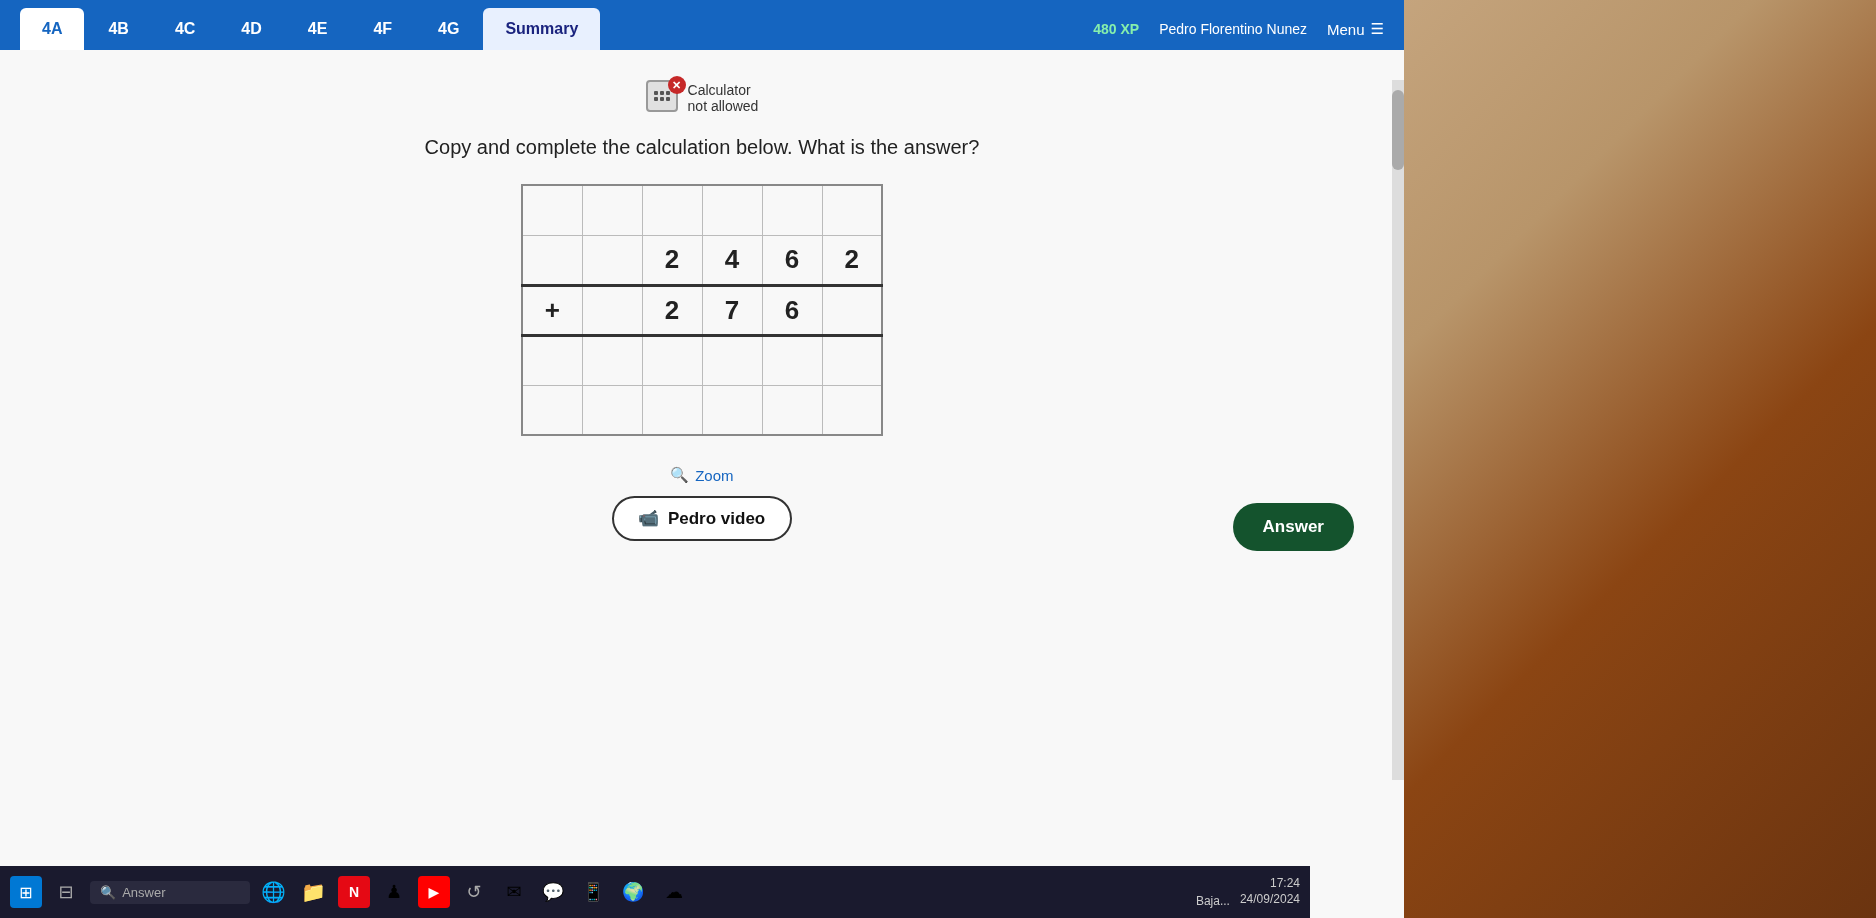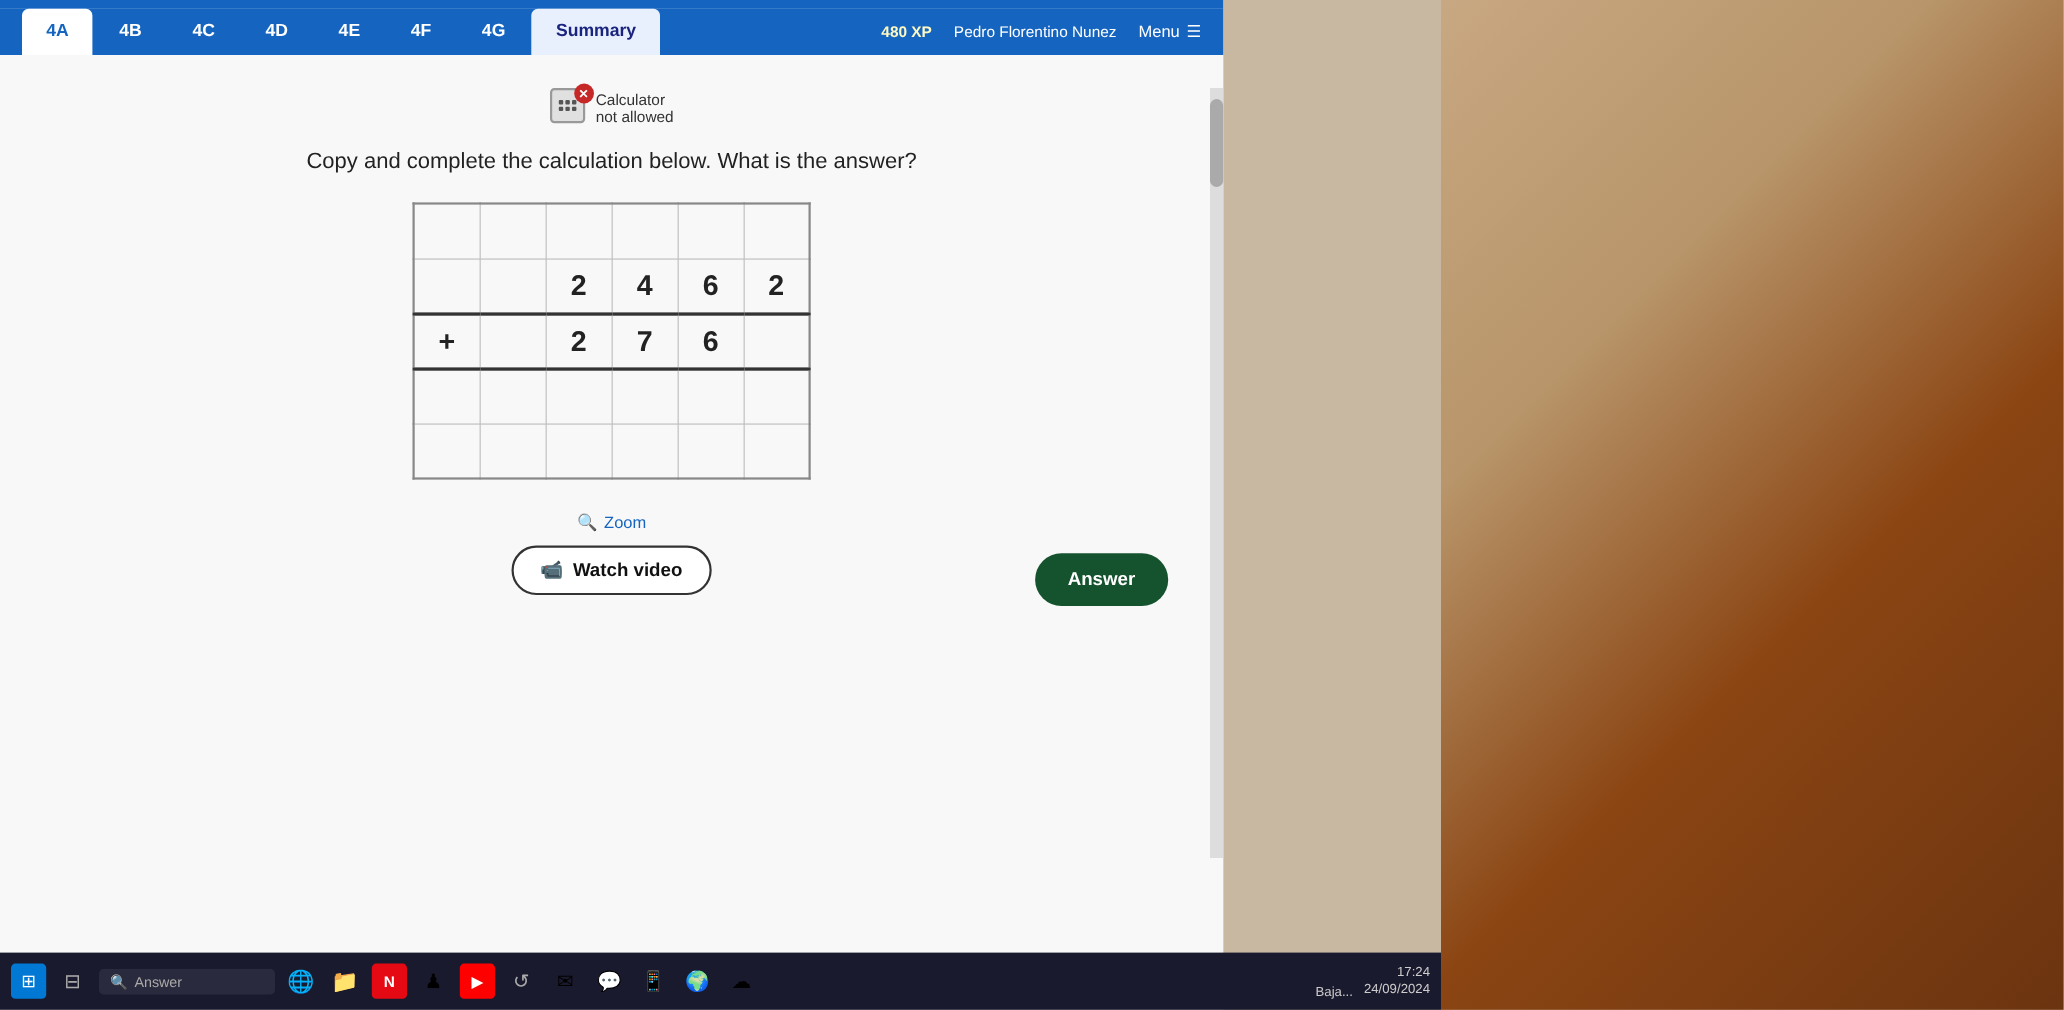--- a/index.html
+++ b/index.html
@@ -10,21 +10,21 @@
       font-family: Arial, sans-serif;
       overflow: hidden;
       position: relative;
     }
 
     
     .screen {
       position: absolute;
       top: 0;
       left: 0;
-      width: 1112px;
+      width: 1404px;
       height: 918px;
       background: #f0f0f0;
       display: flex;
       flex-direction: column;
     }
 
     
     .top-bar {
       background: #1565c0;
       height: 8px;
@@ -72,21 +72,21 @@
 
     .nav-right {
       display: flex;
       align-items: center;
       gap: 20px;
       color: #fff;
       font-size: 14px;
     }
 
     .xp-badge {
-      color: #fef9c3;
+      color: #86efac;
       font-weight: bold;
     }
 
     .user-name {
       color: #fff;
     }
 
     .menu-btn {
       color: #fff;
       font-size: 15px;
@@ -477,21 +477,21 @@
       </table>
     </div>
 
     <div class="bottom-controls">
       <button class="zoom-btn">
         <span>🔍</span>
         <span>Zoom</span>
       </button>
       <button class="watch-video-btn">
         <span>📹</span>
-        <span>Watch video</span>
+        <span>Pedro video</span>
       </button>
       <button class="answer-btn">Answer</button>
     </div>
 
   </div>
 
   <div class="scrollbar">
     <div class="scrollbar-thumb"></div>
   </div>
 

